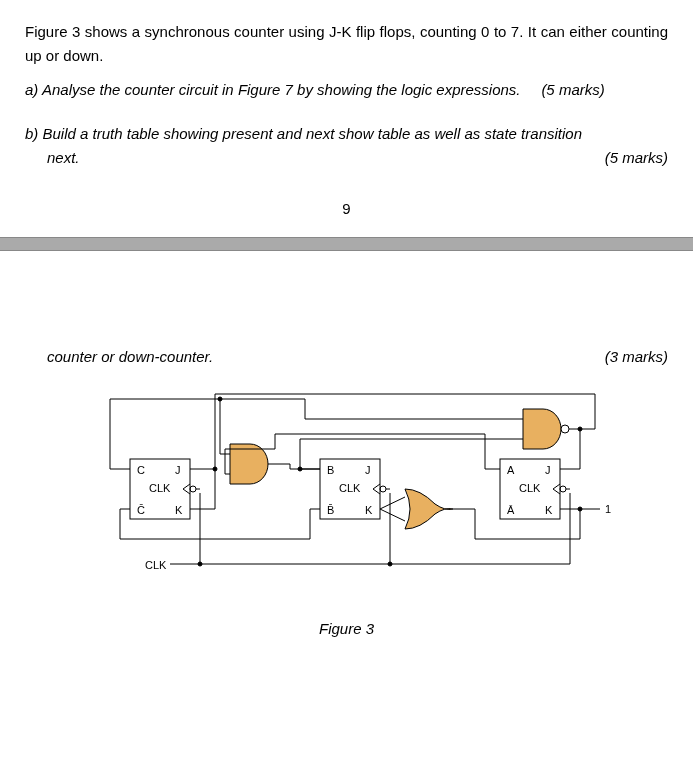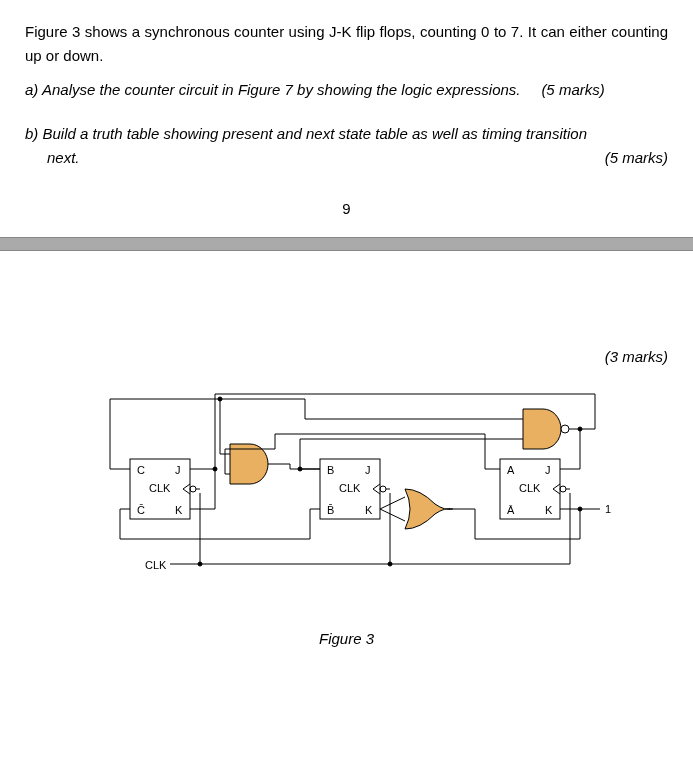--- a/index.html
+++ b/index.html
@@ -42,52 +42,53 @@
     margin: 0 -25px 70px -25px;
     border-top: 1px solid #888;
     border-bottom: 1px solid #888;
   }
   .figure-wrap {
     margin: 15px 0 10px 50px;
   }
   .figure-caption {
     text-align: center;
     font-style: italic;
-    margin-top: 28px;
+    margin-top: 18px;
   }
   svg text {
     font-family: Arial, sans-serif;
     font-size: 11px;
     font-style: normal;
   }
   .clearfix::after { content: ""; display: table; clear: both; }
 </style>
 </head>
 <body>
 
 <div class="para">Figure 3 shows a synchronous counter using J-K flip flops, counting 0 to 7. It can either counting up or down.</div>
 
 <div class="question clearfix">
   <span>a)  Analyse the counter circuit in Figure 7 by showing the logic expressions.</span>
   &nbsp;&nbsp;&nbsp;
   <span>(5 marks)</span>
 </div>
 
 <div class="question clearfix">
-  <span>b) Build a truth table showing present and next state table as well as timing transition</span><br>
+  <span>b) Build a truth table showing present and next show table as well as state transition</span><br>
   <span class="indent">next.</span>
   <span class="marks">(5 marks)</span>
 </div>
 
 <div class="page-num">9</div>
 
 <div class="gray-bar"></div>
 
 <div class="question clearfix">
   <br>
+  <span class="indent">counter or down-counter.</span>
   <span class="marks">(3 marks)</span>
 </div>
 
 <div class="figure-wrap">
 <svg width="560" height="210">
 
   <g>
     <rect x="55" y="70" width="60" height="60" fill="none" stroke="#000"></rect>
     <text x="62" y="85">C</text>
     <text x="62" y="125">C̄</text>

